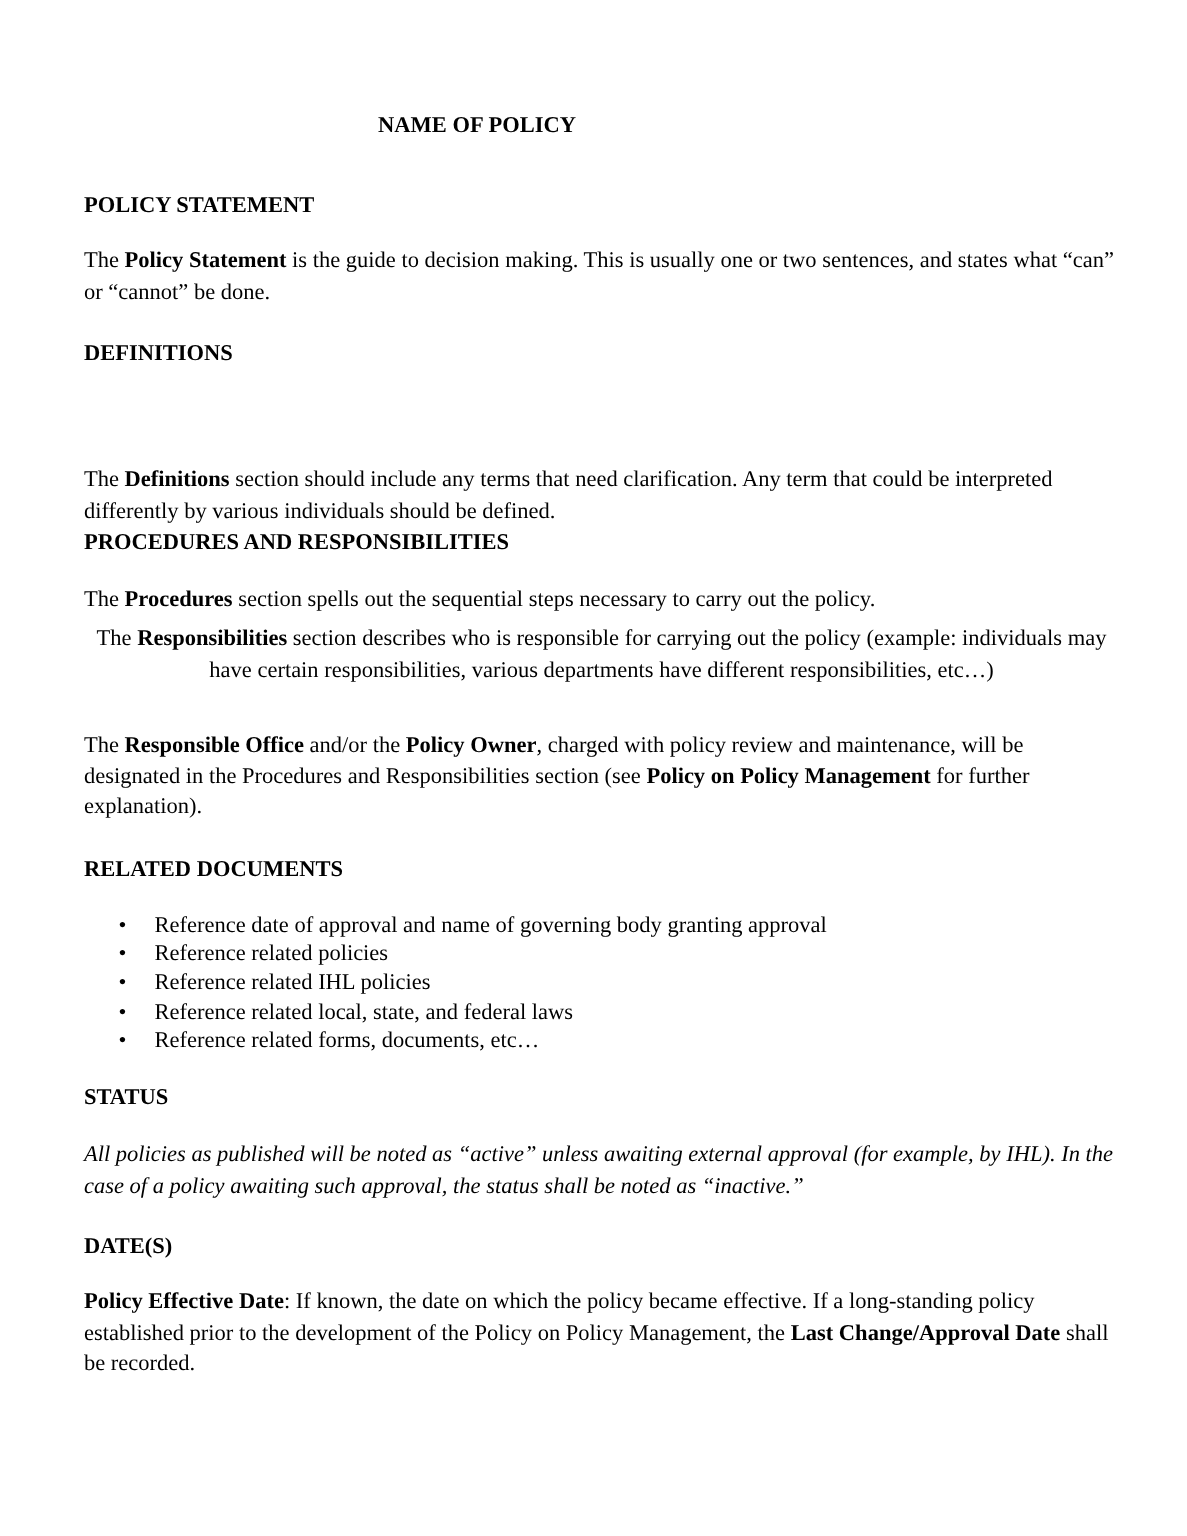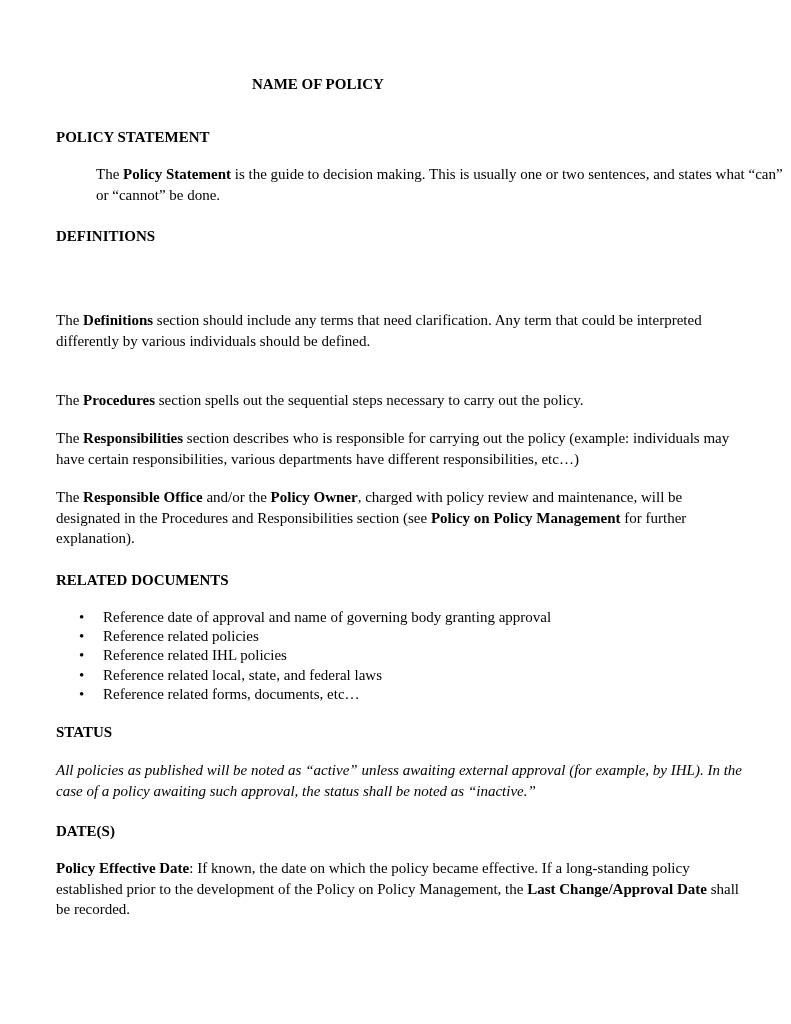--- a/index.html
+++ b/index.html
@@ -20,27 +20,28 @@
   </style>
 </head>
 <body>
 
 <div class="page">
 
 
   <p class="title-center" style="top:74px;">NAME OF POLICY</p>
 
   <h2 class="abs" style="top:127px;">POLICY STATEMENT</h2>
-  <p class="abs" style="top:164px;margin-left:40px;"><span>The </span><b>Policy Statement</b><span> is the guide to decision making.  This is usually one or two sentences, and states what “can” or “cannot” be done.</span></p>
+  <p class="abs" style="top:164px;"><span>The </span><b>Policy Statement</b><span> is the guide to decision making.  This is usually one or two sentences, and states what “can” or “cannot” be done.</span></p>
 
   <h2 class="abs" style="top:226px;">DEFINITIONS</h2>
   <p class="abs" style="top:278px;margin-top:32px;"><span>The </span><b>Definitions</b><span> section should include any terms that need clarification.  Any term that could be interpreted differently by various individuals should be defined.</span></p>
 
+  <h2 class="abs" style="top:352px;">PROCEDURES AND RESPONSIBILITIES</h2>
   <p class="abs" style="top:390px;"><span>The </span><b>Procedures</b><span> section spells out the sequential steps necessary to carry out the policy.</span></p>
-  <p class="abs" style="top:428px;"><span>The </span><b>Responsibilities</b><span> section describes who is responsible for carrying out the policy (example:  individuals may have certain responsibilities, various departments have different responsibilities, etc…)</span></p>
+  <p class="abs" style="top:416px;text-align:center;"><span>The </span><b>Responsibilities</b><span> section describes who is responsible for carrying out the policy (example:  individuals may have certain responsibilities, various departments have different responsibilities, etc…)</span></p>
   <p class="abs" style="top:487px;"><span>The </span><b>Responsible Office</b><span> and/or the </span><b>Policy Owner</b><span>, charged with policy review and maintenance, will be designated in the Procedures and Responsibilities section (see </span><b>Policy on Policy Management</b><span> for further explanation).</span></p>
 
   <h2 class="abs" style="top:570px;">RELATED DOCUMENTS</h2>
   <ul class="bullets" style="top:608px;">
     <li><span class="dot">•</span><span>Reference date of approval and name of governing body granting approval</span></li>
     <li><span class="dot">•</span><span>Reference related policies</span></li>
     <li><span class="dot">•</span><span>Reference related IHL policies</span></li>
     <li><span class="dot">•</span><span>Reference related local, state, and federal laws</span></li>
     <li><span class="dot">•</span><span>Reference related forms, documents, etc…</span></li>
   </ul>

